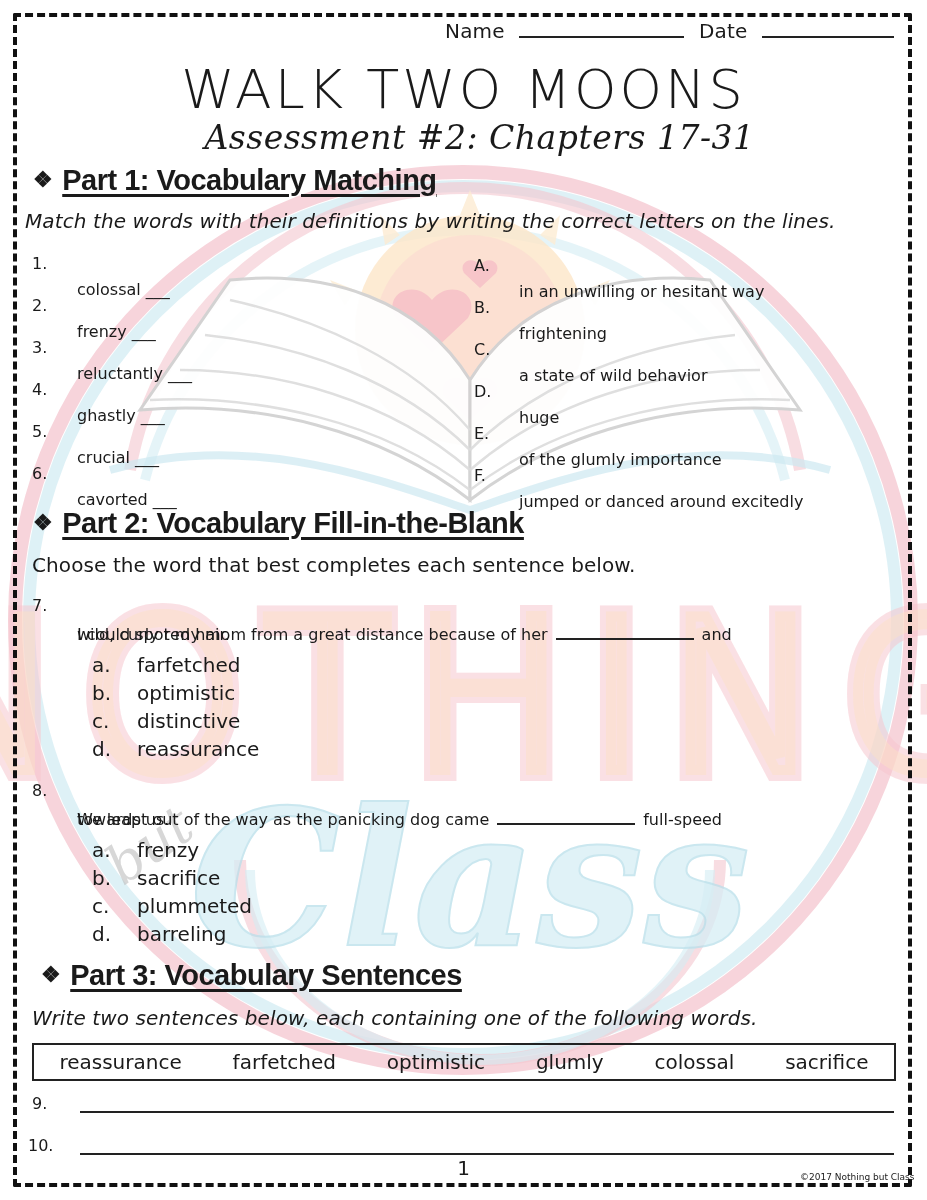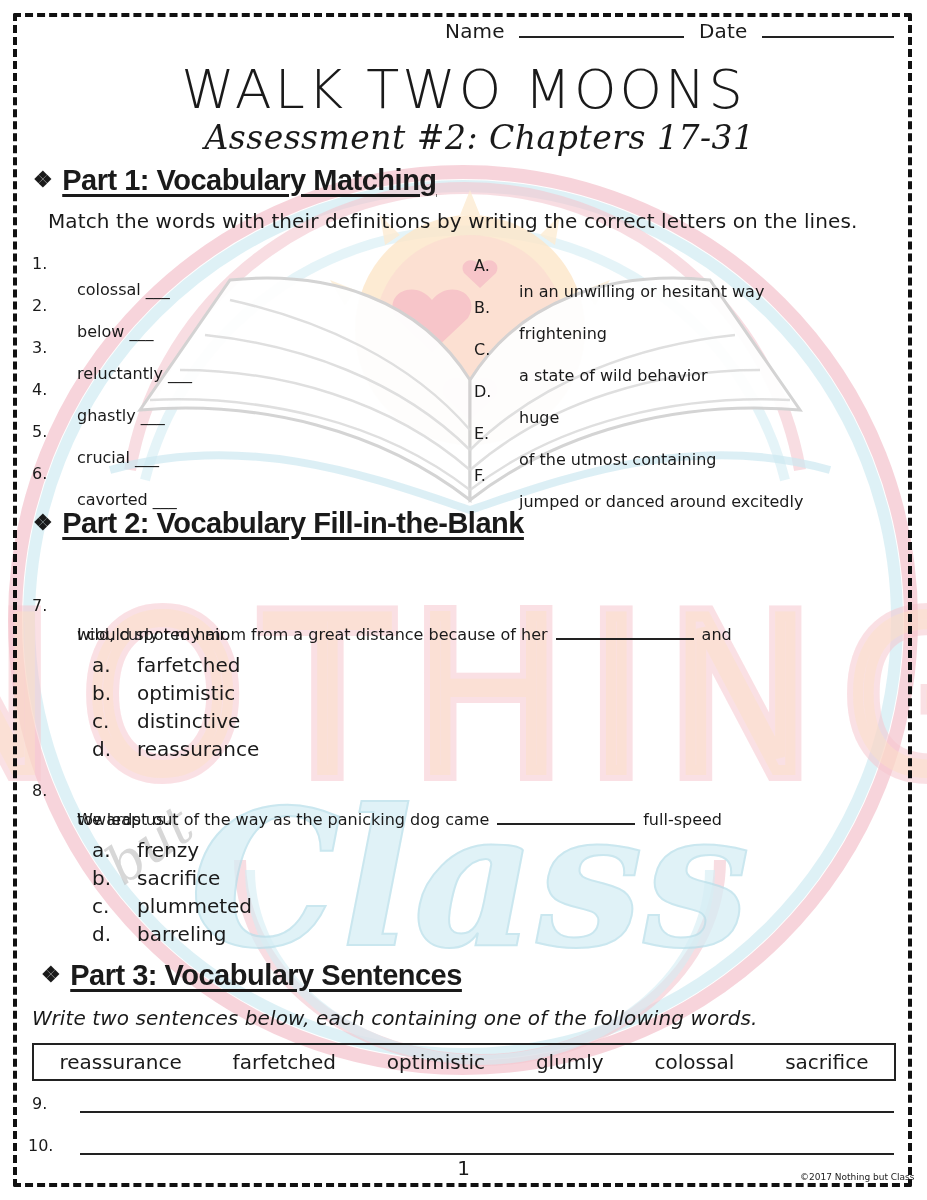--- a/index.html
+++ b/index.html
@@ -109,30 +109,30 @@
     <span>Date</span>
     <span class="blank-line" style="width:132px;margin-left:8px;"></span>
   </div>
 
   <div class="abs title">WALK TWO MOONS</div>
   <div class="abs subtitle">Assessment #2: Chapters 17-31</div>
 
   <div class="abs section-head" style="top:164px;left:33px;">
     <span class="diamond">❖</span><span class="head-text">Part 1: Vocabulary Matching</span>
   </div>
-  <div class="abs instr" style="top:209px;left:48px;">Match the words with their definitions by writing the correct letters on the lines.</div>
+  <div class="abs instr" style="top:209px;left:25px;font-style:italic;">Match the words with their definitions by writing the correct letters on the lines.</div>
 
   <div class="abs" style="left:32px;top:254px;width:420px;height:250px;">
     <div class="abs item" style="top:0;">
       <span class="num">1.</span>
       <span class="txt">colossal ___</span>
     </div>
     <div class="abs item" style="top:42px;">
       <span class="num">2.</span>
-      <span class="txt">below ___</span>
+      <span class="txt">frenzy ___</span>
     </div>
     <div class="abs item" style="top:84px;">
       <span class="num">3.</span>
       <span class="txt">reluctantly ___</span>
     </div>
     <div class="abs item" style="top:126px;">
       <span class="num">4.</span>
       <span class="txt">ghastly ___</span>
     </div>
     <div class="abs item" style="top:168px;">
@@ -157,31 +157,32 @@
     <div class="abs item" style="top:84px;">
       <span class="num">C.</span>
       <span class="txt">a state of wild behavior</span>
     </div>
     <div class="abs item" style="top:126px;">
       <span class="num">D.</span>
       <span class="txt">huge</span>
     </div>
     <div class="abs item" style="top:168px;">
       <span class="num">E.</span>
-      <span class="txt">of the utmost containing</span>
+      <span class="txt">of the glumly importance</span>
     </div>
     <div class="abs item" style="top:210px;">
       <span class="num">F.</span>
       <span class="txt">jumped or danced around excitedly</span>
     </div>
   </div>
 
   <div class="abs section-head" style="top:507px;left:33px;">
     <span class="diamond">❖</span><span class="head-text">Part 2: Vocabulary Fill-in-the-Blank</span>
   </div>
+  <div class="abs instr" style="top:553px;left:32px;">Choose the word that best completes each sentence below.</div>
 
   <div class="abs" style="left:32px;top:596px;width:860px;">
     <div class="abs item" style="top:0;">
       <span class="num">7.</span>
       <span class="txt">
         <span>I could spot my mom from a great distance because of her</span><span class="fill-blank"></span><span>and</span>
       </span>
     </div>
     <div class="abs item" style="top:29px;left:45px;">wild, curly red hair.</div>
     <div class="abs opt" style="top:57px;left:60px;">

